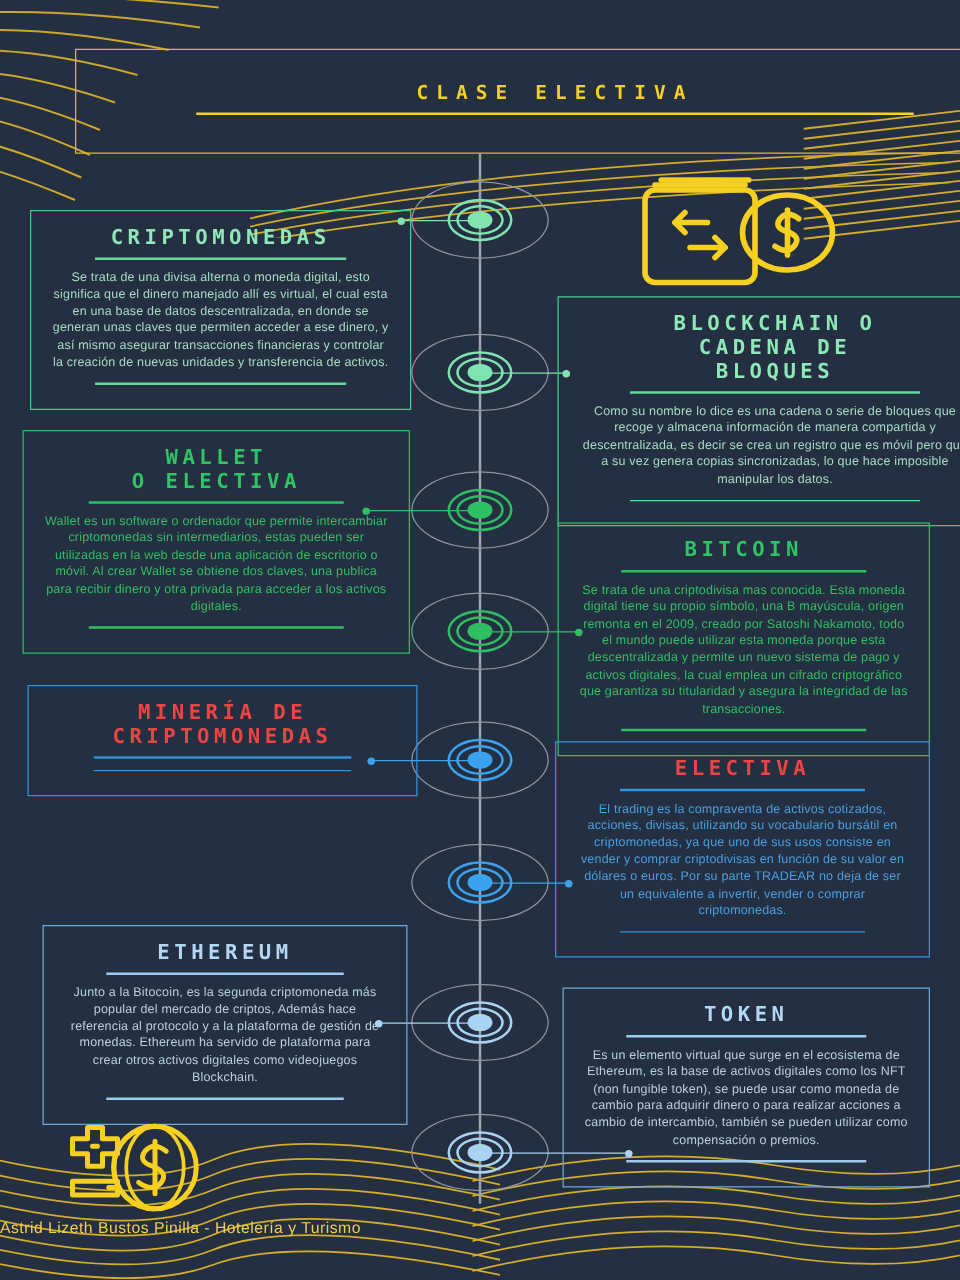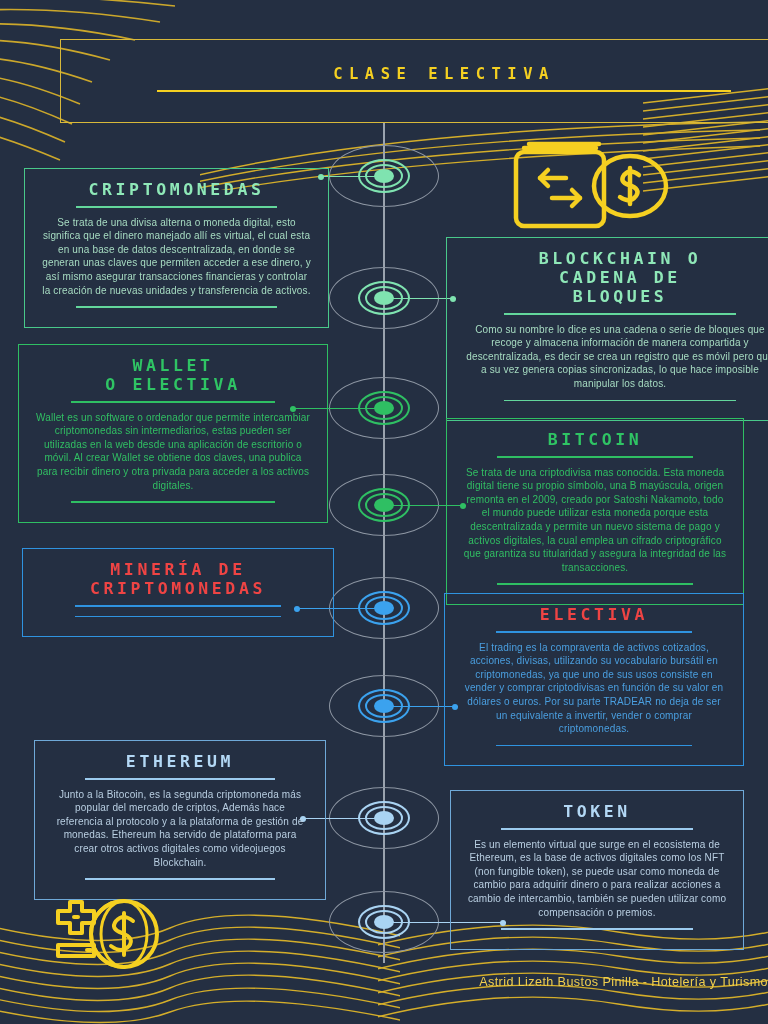--- a/index.html
+++ b/index.html
@@ -149,21 +149,21 @@
   
   .c-lblue { border-color: #6fa9d8; color: #a9d3f2; }
   .c-lblue .card-title { color: #b3d8f5; }
   .c-lblue .title-rule, .c-lblue .bottom-rule { background: #9ccbee; }
   .c-lblue .card-body { color: #b9cfe2; }
 
   
   .footer-text {
     position: absolute;
     left: 0; right: 0; top: 975px;
-    text-align: right;
+    text-align: left;
     color: #f0cf4e;
     font-size: 12.6px;
     letter-spacing: .4px;
   }
 
   .wallet-icon { position: absolute; top: 138px; left: 512px; width: 166px; height: 98px; }
   .coin-icon { position: absolute; top: 895px; left: 38px; width: 122px; height: 78px; }
 </style>
 </head>
 <body>

